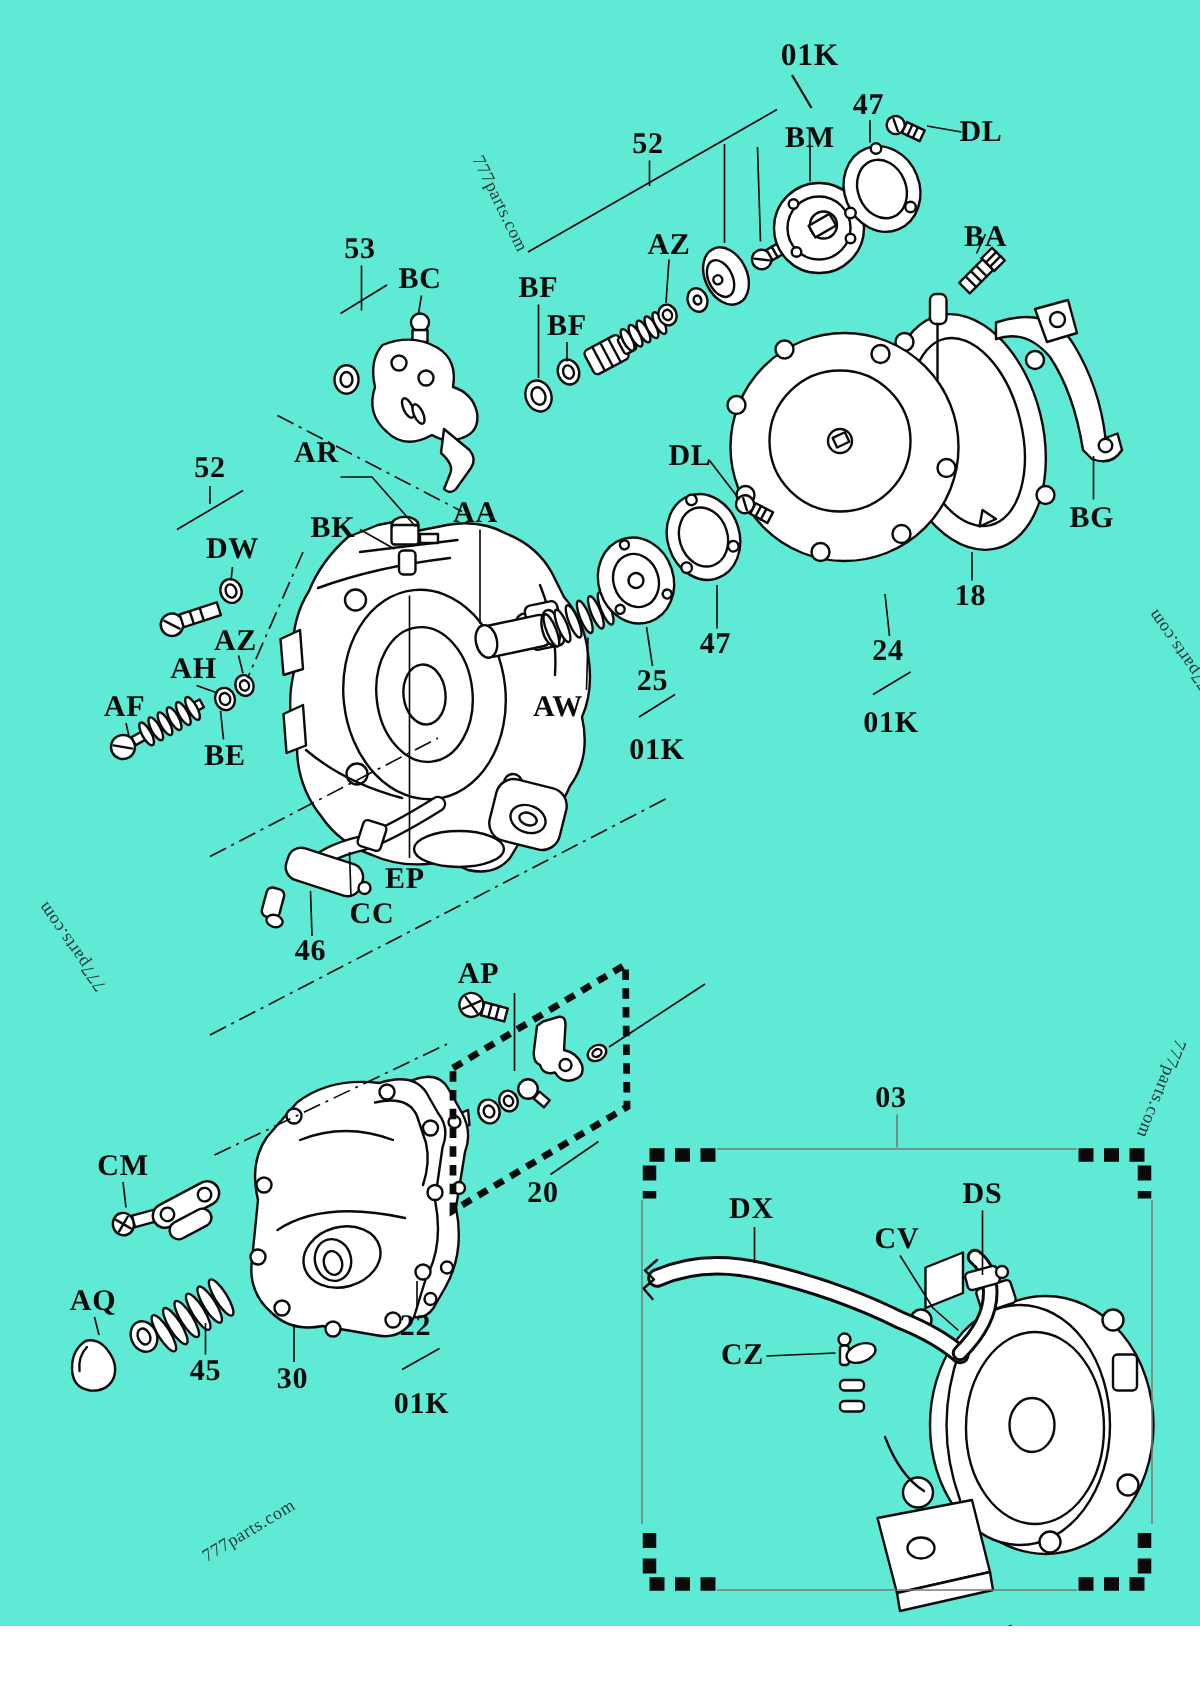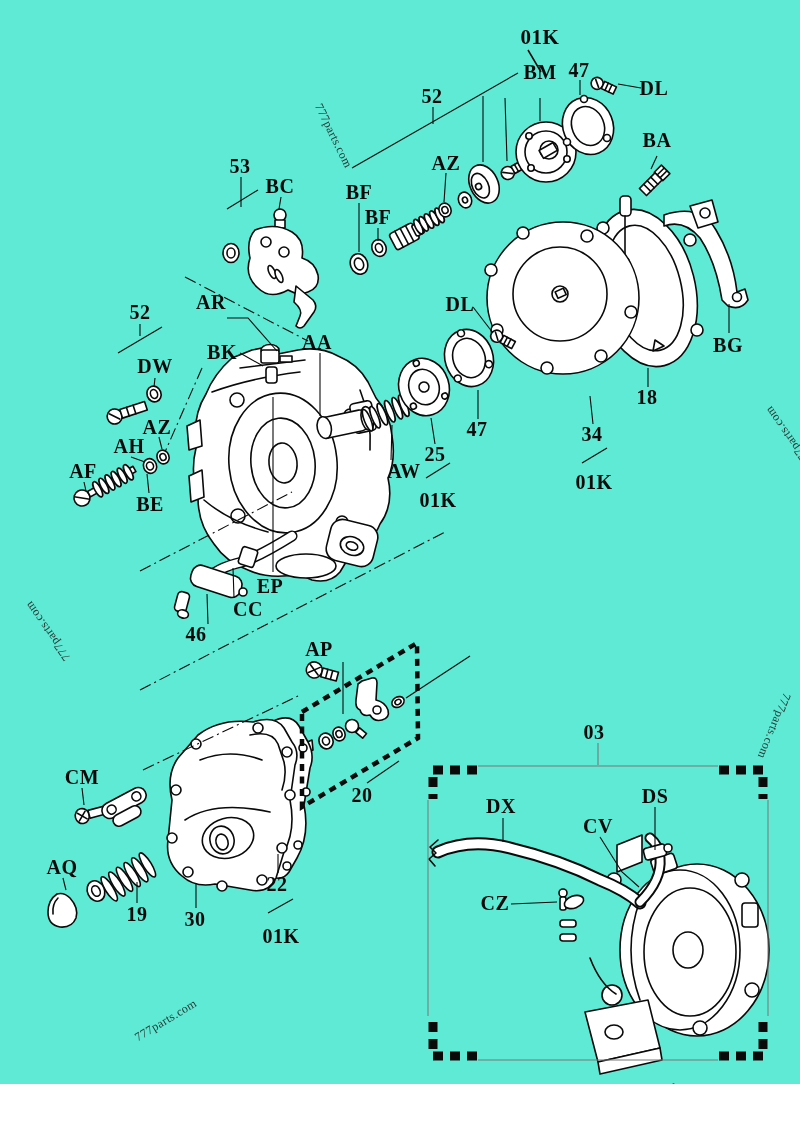--- a/index.html
+++ b/index.html
@@ -453,55 +453,55 @@
     <line x1="185" y1="277" x2="308" y2="341"></line>
     <line x1="140" y1="571" x2="292" y2="492"></line>
     <line x1="140" y1="690" x2="447" y2="531"></line>
     <line x1="143" y1="770" x2="298" y2="696"></line>
     <line x1="202" y1="368" x2="165" y2="452"></line>
   </g>
 </svg>
 
   <div class="lbl big" style="left:540px;top:37px">01K</div>
   <div class="lbl" style="left:432px;top:96px">52</div>
-  <div class="lbl" style="left:540px;top:72px">BM</div>
+  <div class="lbl" style="left:540px;top:92px">BM</div>
   <div class="lbl" style="left:579px;top:70px">47</div>
   <div class="lbl" style="left:654px;top:88px">DL</div>
-  <div class="lbl" style="left:657px;top:140px">BA</div>
+  <div class="lbl" style="left:657px;top:158px">BA</div>
   <div class="lbl" style="left:446px;top:163px">AZ</div>
   <div class="lbl" style="left:359px;top:192px">BF</div>
   <div class="lbl" style="left:378px;top:217px">BF</div>
   <div class="lbl" style="left:240px;top:166px">53</div>
   <div class="lbl" style="left:280px;top:186px">BC</div>
   <div class="lbl" style="left:211px;top:302px">AR</div>
   <div class="lbl" style="left:222px;top:352px">BK</div>
   <div class="lbl" style="left:317px;top:342px">AA</div>
   <div class="lbl" style="left:140px;top:312px">52</div>
   <div class="lbl" style="left:155px;top:366px">DW</div>
   <div class="lbl" style="left:157px;top:427px">AZ</div>
   <div class="lbl" style="left:129px;top:446px">AH</div>
   <div class="lbl" style="left:83px;top:471px">AF</div>
   <div class="lbl" style="left:150px;top:504px">BE</div>
   <div class="lbl" style="left:460px;top:304px">DL</div>
   <div class="lbl" style="left:477px;top:429px">47</div>
   <div class="lbl" style="left:435px;top:454px">25</div>
   <div class="lbl" style="left:438px;top:500px">01K</div>
-  <div class="lbl" style="left:404px;top:471px">AW</div>
-  <div class="lbl" style="left:592px;top:434px">34</div>
+  <div class="lbl" style="left:372px;top:471px">AW</div>
+  <div class="lbl" style="left:592px;top:434px">24</div>
   <div class="lbl" style="left:594px;top:482px">01K</div>
   <div class="lbl" style="left:647px;top:397px">18</div>
   <div class="lbl" style="left:728px;top:345px">BG</div>
   <div class="lbl" style="left:270px;top:586px">EP</div>
   <div class="lbl" style="left:248px;top:609px">CC</div>
-  <div class="lbl" style="left:196px;top:634px">46</div>
+  <div class="lbl" style="left:207px;top:634px">46</div>
   <div class="lbl" style="left:319px;top:649px">AP</div>
   <div class="lbl" style="left:362px;top:795px">20</div>
   <div class="lbl" style="left:82px;top:777px">CM</div>
   <div class="lbl" style="left:62px;top:867px">AQ</div>
-  <div class="lbl" style="left:137px;top:914px">19</div>
+  <div class="lbl" style="left:137px;top:914px">45</div>
   <div class="lbl" style="left:195px;top:919px">30</div>
   <div class="lbl" style="left:277px;top:884px">22</div>
   <div class="lbl" style="left:281px;top:936px">01K</div>
   <div class="lbl" style="left:594px;top:732px">03</div>
   <div class="lbl" style="left:501px;top:806px">DX</div>
   <div class="lbl" style="left:655px;top:796px">DS</div>
   <div class="lbl" style="left:598px;top:826px">CV</div>
   <div class="lbl" style="left:495px;top:903px">CZ</div>
 
   <div class="code" style="left:728px;top:1094px">2314-044A</div>

